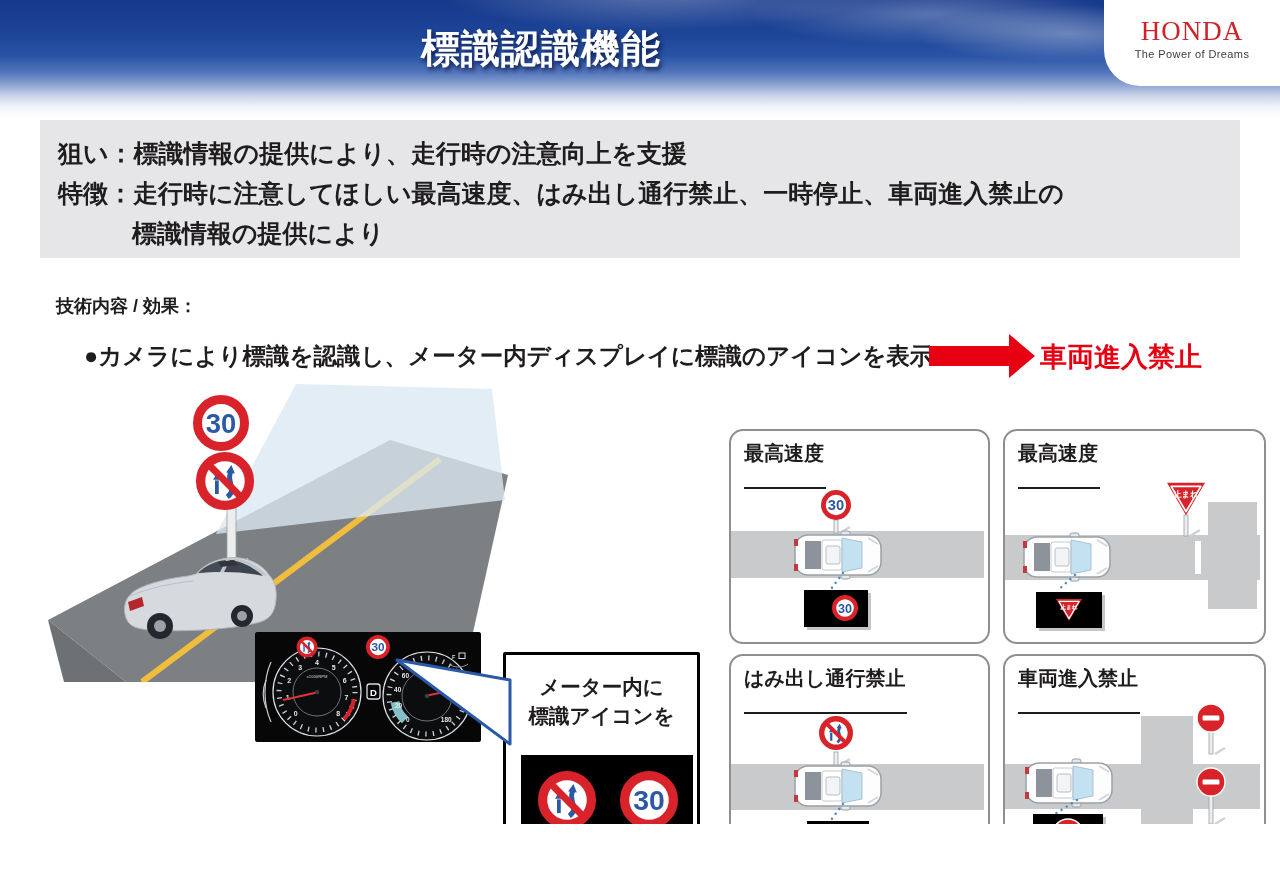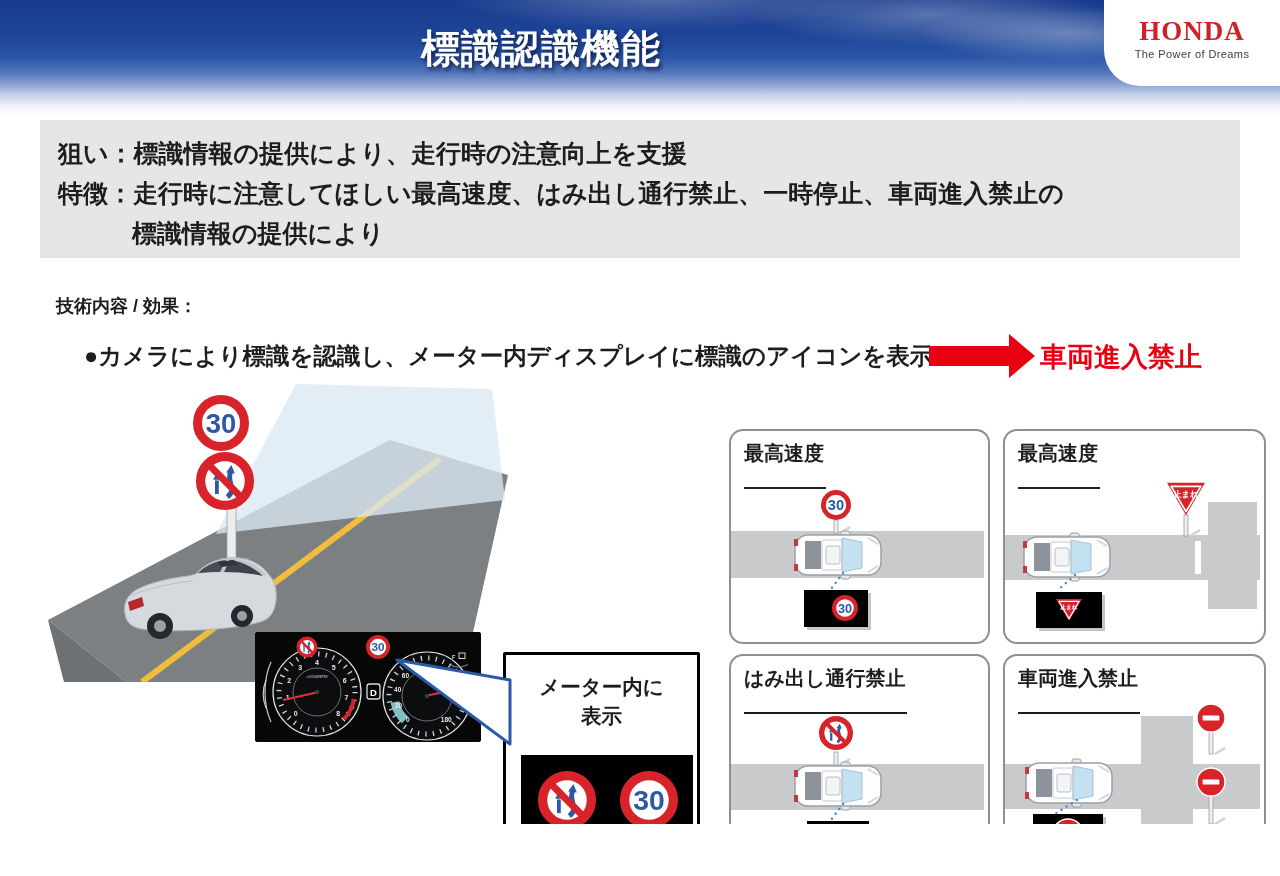--- a/index.html
+++ b/index.html
@@ -10,21 +10,21 @@
   .sky{position:absolute;left:0;top:0;width:1280px;height:118px;
     background:
       radial-gradient(ellipse 320px 55px at 660px -8px, rgba(255,255,255,.30), transparent 70%),
       radial-gradient(ellipse 260px 45px at 930px 14px, rgba(255,255,255,.28), transparent 70%),
       radial-gradient(ellipse 220px 40px at 1070px 34px, rgba(255,255,255,.35), transparent 70%),
       linear-gradient(180deg,#17398c 0%,#1d4598 30%,#2a55a7 48%,#5577bb 62%,#93a9d4 73%,#c9d4e9 81%,#f2f5fa 91%,#ffffff 100%);}
   .page-title{position:absolute;left:421px;top:22px;font-size:39px;font-weight:bold;color:#fff;
     letter-spacing:1px;text-shadow:2px 3px 4px rgba(8,18,60,.8);}
   .logo-box{position:absolute;right:0;top:0;width:176px;height:86px;background:#fff;
     border-radius:0 0 0 36px;text-align:center;}
-  .logo-brand{margin-top:16px;font-family:"Liberation Serif","DejaVu Serif",serif;font-weight:bold;
+  .logo-brand{margin-top:16px;font-family:"Liberation Serif","DejaVu Serif",serif;font-weight:normal;
     font-size:27px;color:#cc2229;letter-spacing:1px;}
   .logo-tagline{font-size:11px;color:#3a4046;letter-spacing:.4px;margin-top:1px;}
   
   .summary{position:absolute;left:40px;top:120px;width:1200px;height:138px;background:#e6e6e8;
     box-sizing:border-box;padding:13px 18px 0;}
   .s-line{font-size:25px;font-weight:bold;line-height:40px;white-space:nowrap;}
   .s-indent{padding-left:74px;}
   
   .tech-heading{position:absolute;left:56px;top:294px;font-size:18px;font-weight:bold;}
   .tech-bullet{position:absolute;left:84px;top:340px;font-size:23.5px;font-weight:bold;white-space:nowrap;}
@@ -168,21 +168,21 @@
       </svg>
   </div>
 
   <svg class="beak" width="122" height="102" viewBox="0 0 122 102">
     <polygon points="5,10 118,30 118,94" fill="#fff" stroke="#2a59a8" stroke-width="3" stroke-linejoin="round"></polygon>
   </svg>
 
   <div class="callout">
     <div class="callout-text">
       <div>メーター内に</div>
-      <div>表示</div>
+      <div>標識アイコンを</div>
     </div>
     <div class="callout-signbox">
       <svg id="callout-signs" width="172" height="90" viewBox="0 0 172 90">
           <g transform="translate(46,45)">
     <circle r="24.4" fill="#fff" stroke="#d8232a" stroke-width="9.3"></circle>
     <line x1="-8.120000000000001" y1="13.05" x2="-8.120000000000001" y2="-0.58" stroke="#2b58a7" stroke-width="3.77"></line>
     <path d="M -8.120000000000001,-8.120000000000001 l -3.77,6.96 l 7.54,0 Z" fill="#2b58a7"></path>
     <path d="M 2.32,15.950000000000001 C 13.05,8.120000000000001 0.58,0.58 5.800000000000001,-9.28" fill="none" stroke="#2b58a7" stroke-width="4.930000000000001"></path>
     <path d="M 6.38,-15.950000000000001 l -5.22,7.54 l 8.7,0.87 Z" fill="#2b58a7"></path>
     <line x1="-15.950000000000001" y1="-15.950000000000001" x2="15.950000000000001" y2="15.950000000000001" stroke="#d8232a" stroke-width="6.96"></line>

